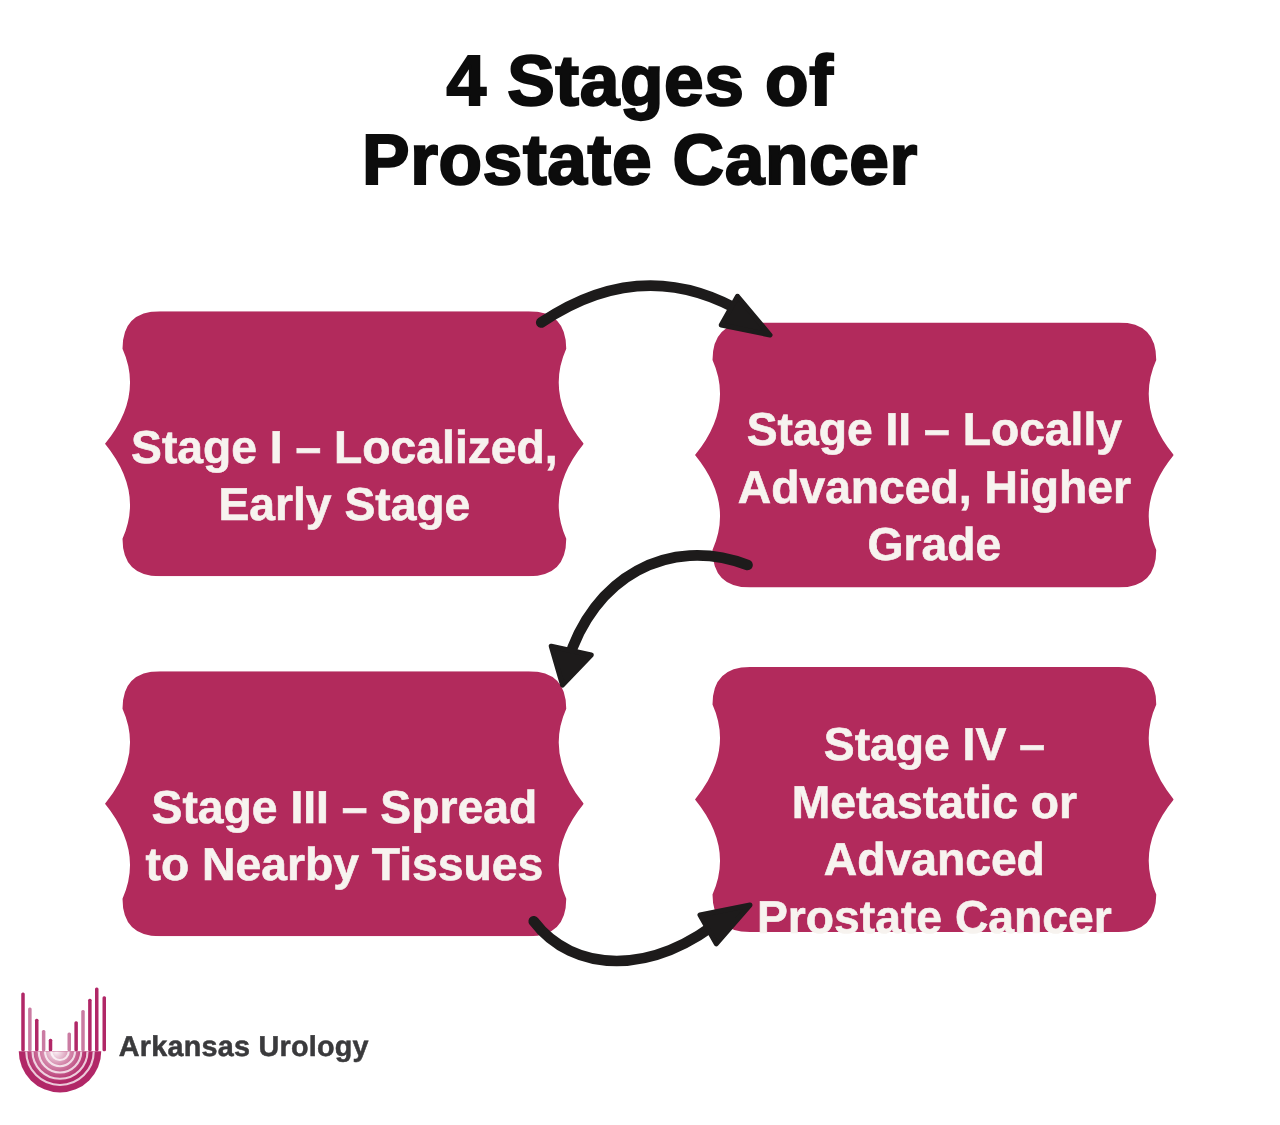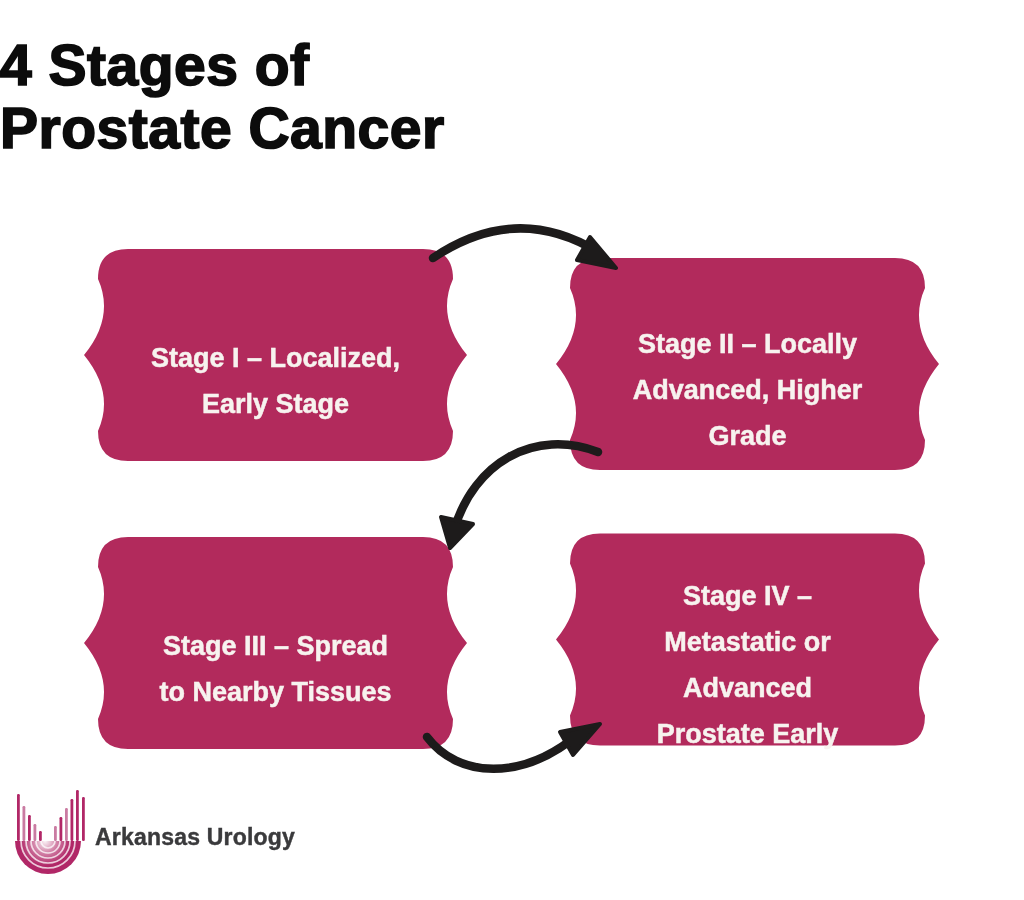--- a/index.html
+++ b/index.html
@@ -14,34 +14,34 @@
   }
   *{margin:0;padding:0;box-sizing:border-box;}
   body{background:#e8e8e8;font-family:"Liberation Sans",sans-serif;}
   #canvas{
     position:relative;width:1024px;height:900px;margin:0 auto;
     background:var(--background);overflow:hidden;
     font-family:"Liberation Sans",sans-serif;
   }
   .title{
     position:absolute;top:34px;left:0;width:100%;
-    color:var(--title-text);
+    text-align:center;color:var(--title-text);
     font-size:57px;line-height:63px;font-weight:800;
     -webkit-text-stroke:1.7px currentColor;
     letter-spacing:0.5px;
   }
   .stage-card{position:absolute;width:383px;height:212px;}
   .card-shape{position:absolute;left:0;top:0;}
   .box-shape{fill:var(--box);}
   .stage-text{
     position:absolute;left:14px;top:0;width:355px;height:264px;
     display:flex;align-items:center;justify-content:center;
     text-align:center;white-space:pre-line;
     color:var(--box-text);font-weight:bold;
-    font-size:27px;line-height:46px;
+    font-size:37px;line-height:46px;
     -webkit-text-stroke:0.5px currentColor;
     padding:0 6px;
   }
   .arrows{position:absolute;left:0;top:0;pointer-events:none;}
   .arrow-stroke{
     fill:none;stroke:var(--arrow);stroke-width:8.5;
     stroke-linecap:round;
   }
   .arrow-head{
     fill:var(--arrow);stroke:var(--arrow);
@@ -92,21 +92,21 @@
 Grade</div>
   </div>
 
   <div class="stage-card" style="left:556px;top:533px;">
     <svg class="card-shape" width="383" height="213" viewBox="0 0 383 212">
       <path class="box-shape" d="M 44 0 L 339 0 Q 369 0 369 30 Q 352 68 383 106 Q 352 144 369 182 Q 369 212 339 212 L 44 212 Q 14 212 14 182 Q 31 144 0 106 Q 31 68 14 30 Q 14 0 44 0 Z"></path>
     </svg>
     <div class="stage-text">Stage IV –
 Metastatic or
 Advanced
-Prostate Early</div>
+Prostate Cancer</div>
   </div>
 
   <svg class="arrows" width="1024" height="900" viewBox="0 0 1024 900">
     <g>
       <path class="arrow-stroke" d="M 433 258 Q 516 202 598 252"></path>
       <path class="arrow-head" d="M 616 268 L 577 260 L 590 237 Z"></path>
     </g>
     <g>
       <path class="arrow-stroke" d="M 598 452 C 535 428 474 462 454 530"></path>
       <path class="arrow-head" d="M 450 548 L 441 517 L 473 524 Z"></path>

